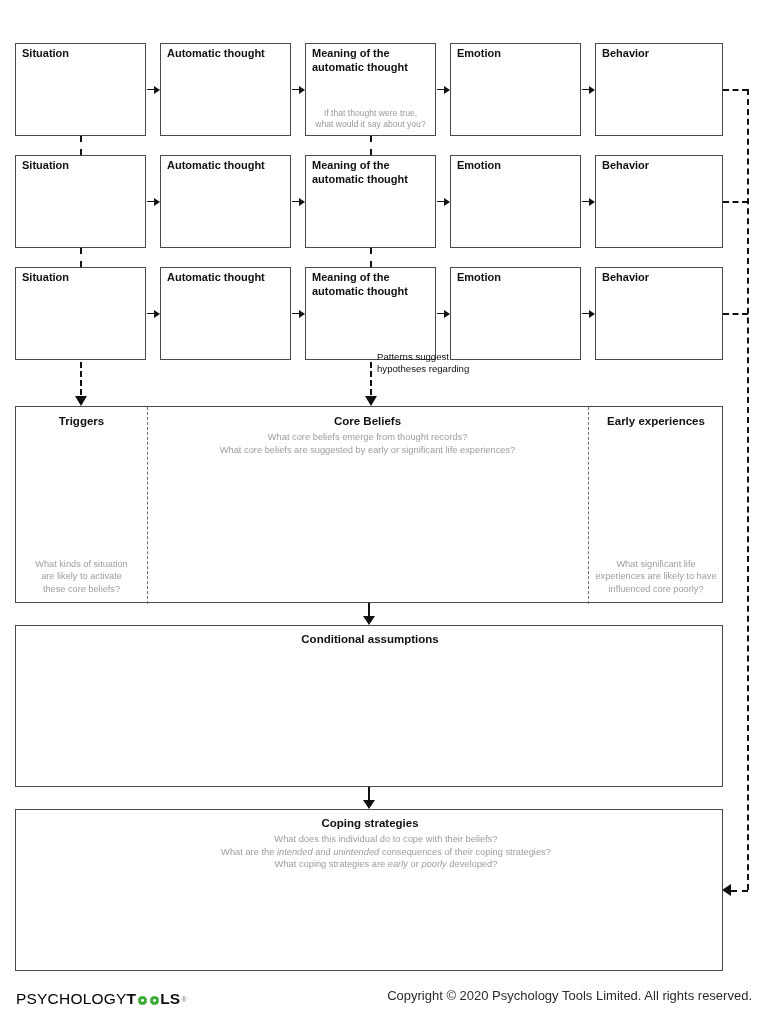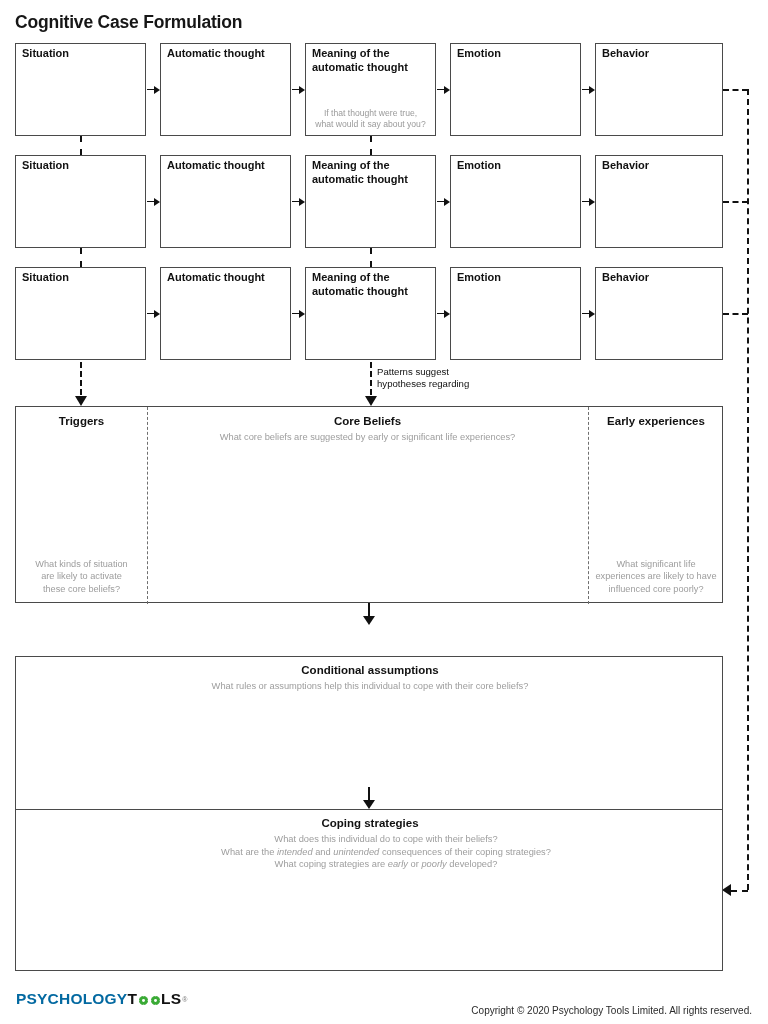--- a/index.html
+++ b/index.html
@@ -176,52 +176,51 @@
   .logo {
     position: absolute;
     left: 16px;
     bottom: 16px;
     display: flex;
     align-items: center;
     font-size: 15.5px;
     letter-spacing: 0.2px;
     white-space: nowrap;
   }
-  .logo .lt { color: #0369a1; font-weight: bold; }
+  .logo .lt { color: #000000; font-weight: normal; }
   .logo .bk { color: #111; font-weight: bold; }
   .logo .gear {
     display: inline-block;
     width: 11px;
     height: 11px;
     margin: 0 0.5px;
     position: relative;
     top: 1px;
   }
   .logo .gear svg { display: block; }
   .logo .reg {
     font-size: 7px;
     color: #777;
     vertical-align: super;
     margin-left: 1px;
   }
   .copyright {
     position: absolute;
     right: 16px;
-    bottom: 8px;
-    font-size: 10px;
+    bottom: 21px;
+    font-size: 13px;
     color: #2b2b2b;
     white-space: nowrap;
   }
 </style>
 </head>
 <body>
 
 <div id="page">
 
-  <div class="page-title">Cognitive Case Formulation</div>
 
   <div class="box" style="left:15px;top:43px;width:131px;height:93px;">
     <div class="box-label">Situation</div>
   </div>
   <div class="arrow-right" style="left:147px;top:85px;width:13px;">
       <div class="shaft"></div>
       <div class="head"></div>
     </div>
 
   <div class="box" style="left:160px;top:43px;width:131px;height:93px;">
@@ -344,51 +343,51 @@
 
   <div class="dash-arrow-down" style="left:74px;top:362px;height:44px;">
     <div class="stem" style="height:33px;"></div>
     <div class="head"></div>
   </div>
 
   <div class="dash-arrow-down" style="left:364px;top:362px;height:44px;">
     <div class="stem" style="height:33px;"></div>
     <div class="head"></div>
   </div>
-  <div class="loop-note" style="left:377px;top:366px;white-space:pre-line;">Patterns suggest
+  <div class="loop-note" style="left:377px;top:351px;white-space:pre-line;">Patterns suggest
 hypotheses regarding</div>
 
   <div class="box" style="left:15px;top:406px;width:708px;height:197px;">
     <div class="divider-v" style="left:131px;top:0;height:197px;"></div>
     <div class="divider-v" style="left:572px;top:0;height:197px;"></div>
 
     <div class="panel-title" style="left:0;top:8px;width:131px;">Triggers</div>
     <div class="col-hint" style="left:0;bottom:7px;width:131px;white-space:pre-line;">What kinds of situation
 are likely to activate
 these core beliefs?</div>
 
     <div class="panel-title" style="left:131px;top:8px;width:441px;">Core Beliefs</div>
     <div class="panel-sub" style="left:131px;top:24px;width:441px;">
+      <div>What core beliefs emerge from thought records?</div>
       <div>What core beliefs are suggested by early or significant life experiences?</div>
     </div>
 
     <div class="panel-title" style="left:572px;top:8px;width:136px;">Early experiences</div>
     <div class="col-hint" style="left:572px;bottom:7px;width:136px;white-space:pre-line;">What significant life
 experiences are likely to have
 influenced core poorly?</div>
   </div>
 
   <div class="arrow-down" style="left:363px;top:603px;height:22px;">
     <div class="shaft"></div>
       <div class="head"></div>
   </div>
 
-  <div class="box" style="left:15px;top:625px;width:708px;height:162px;margin-top:31px;">
+  <div class="box" style="left:15px;top:625px;width:708px;height:162px;">
     <div class="panel-title" style="left:0;top:7px;width:708px;">Conditional assumptions</div>
-    <div class="panel-sub" style="left:0;top:23px;width:708px;">What rules or assumptions help this individual to cope with their core beliefs?</div>
   </div>
 
   <div class="arrow-down" style="left:363px;top:787px;height:22px;">
     <div class="shaft"></div>
       <div class="head"></div>
   </div>
 
   <div class="box" style="left:15px;top:809px;width:708px;height:162px;">
     <div class="panel-title" style="left:0;top:7px;width:708px;">Coping strategies</div>
     <div class="panel-sub" style="left:16px;top:23px;width:708px;">

